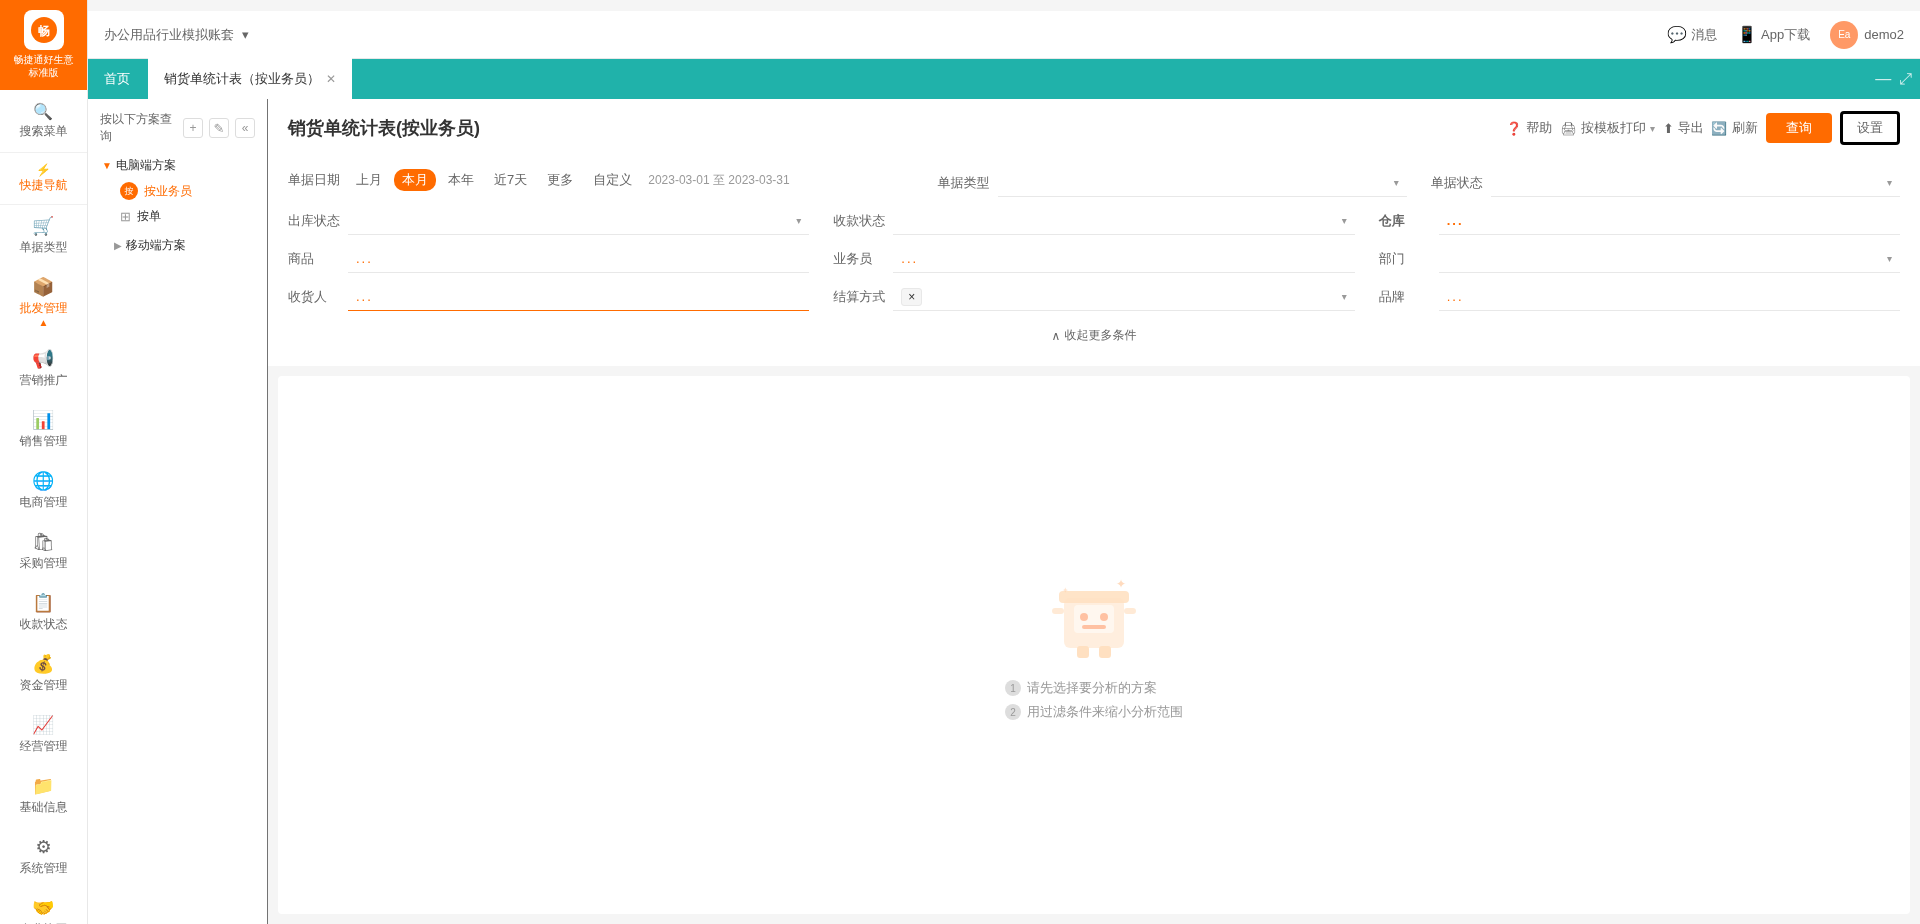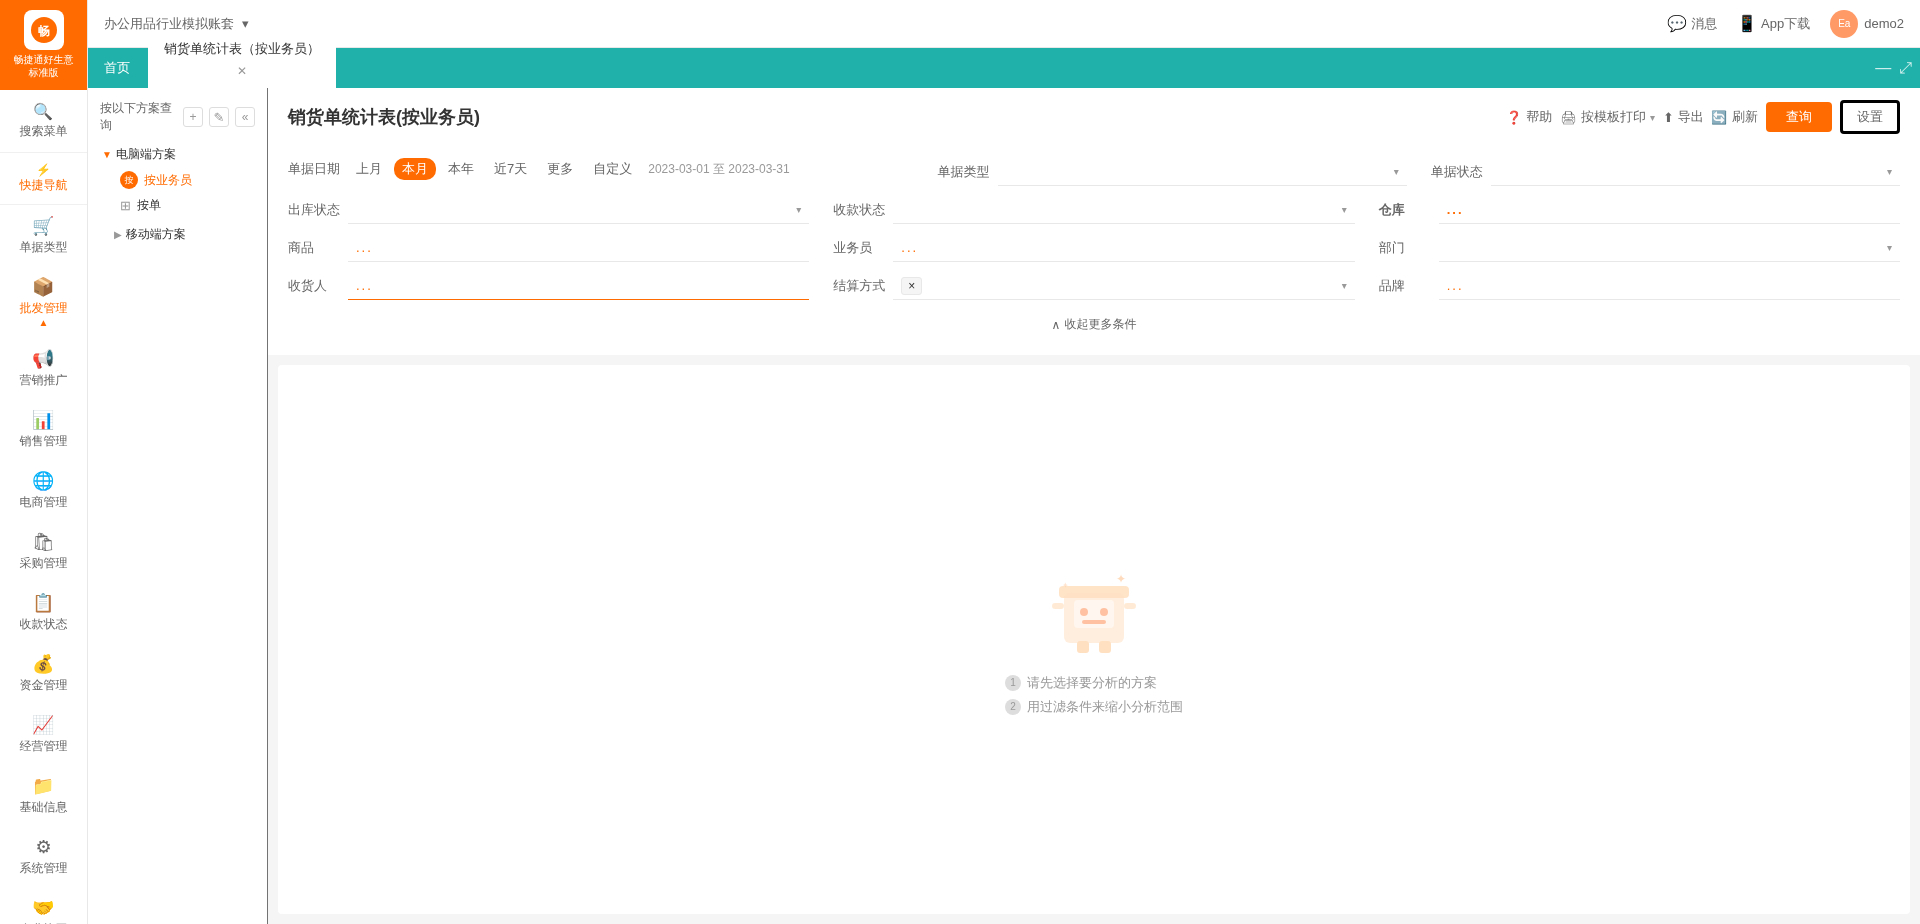--- a/index.html
+++ b/index.html
@@ -14,31 +14,31 @@
     .sidebar-menu-item.active { color: #ff6b00; }
     .sidebar-menu-item .menu-icon { font-size: 18px; margin-bottom: 2px; }
     .sidebar-search { width: 100%; padding: 12px 4px; display: flex; flex-direction: column; align-items: center; cursor: pointer; color: #666; font-size: 12px; border-bottom: 1px solid #f0f0f0; }
     .sidebar-search .menu-icon { font-size: 16px; margin-bottom: 2px; }
     .sidebar-shortcut { width: 100%; padding: 10px 4px; display: flex; flex-direction: column; align-items: center; cursor: pointer; color: #ff6b00; font-size: 12px; border-bottom: 1px solid #f0f0f0; }
 
     
     .main { flex: 1; display: flex; flex-direction: column; overflow: hidden; }
 
     
-    .topbar { height: 48px; background: #fff; border-bottom: 1px solid #e8e8e8; display: flex; align-items: center; padding: 0 16px; justify-content: space-between; flex-shrink: 0; }
+    .topbar { height: 48px; background: #fff; border-bottom: 1px solid #e8e8e8; display: flex; align-items: center; padding: 0 16px; justify-content: space-between; flex-shrink: 0; margin-top: 11px; }
     .topbar-left { display: flex; align-items: center; gap: 8px; color: #666; font-size: 13px; }
     .topbar-right { display: flex; align-items: center; gap: 20px; color: #666; font-size: 13px; }
     .topbar-right .top-action { display: flex; align-items: center; gap: 4px; cursor: pointer; }
     .avatar { width: 28px; height: 28px; border-radius: 50%; background: #ff9966; display: flex; align-items: center; justify-content: center; color: #fff; font-size: 11px; overflow: hidden; }
 
     
     .tabbar { height: 40px; background: #20b2aa; display: flex; align-items: center; padding: 0 0; flex-shrink: 0; }
     .tab { height: 56px; display: flex; align-items: center; padding: 0 16px; cursor: pointer; color: rgba(255,255,255,0.85); font-size: 13px; gap: 6px; }
     .tab.home { background: transparent; color: #fff; }
-    .tab.active { background: #fff; color: #333; border-radius: 4px 4px 0 0; margin-left: 2px; flex-direction: column; }
+    .tab.active { background: #fff; color: #333; border-radius: 4px 4px 0 0; margin-left: 2px; }
     .tab .close-btn { font-size: 12px; color: #999; cursor: pointer; }
     .tabbar-actions { margin-left: auto; display: flex; align-items: center; padding-right: 8px; gap: 8px; }
     .tabbar-actions .icon-btn { color: rgba(255,255,255,0.8); cursor: pointer; font-size: 16px; }
 
     
     .content { flex: 1; display: flex; overflow: hidden; background: #f5f5f5; }
 
     
     .left-panel { width: 180px; background: #fff; border-right: 1px solid #737373; padding: 12px 0; flex-shrink: 0; }
     .left-panel-header { display: flex; align-items: center; justify-content: space-between; padding: 0 12px 8px; color: #666; font-size: 12px; }

